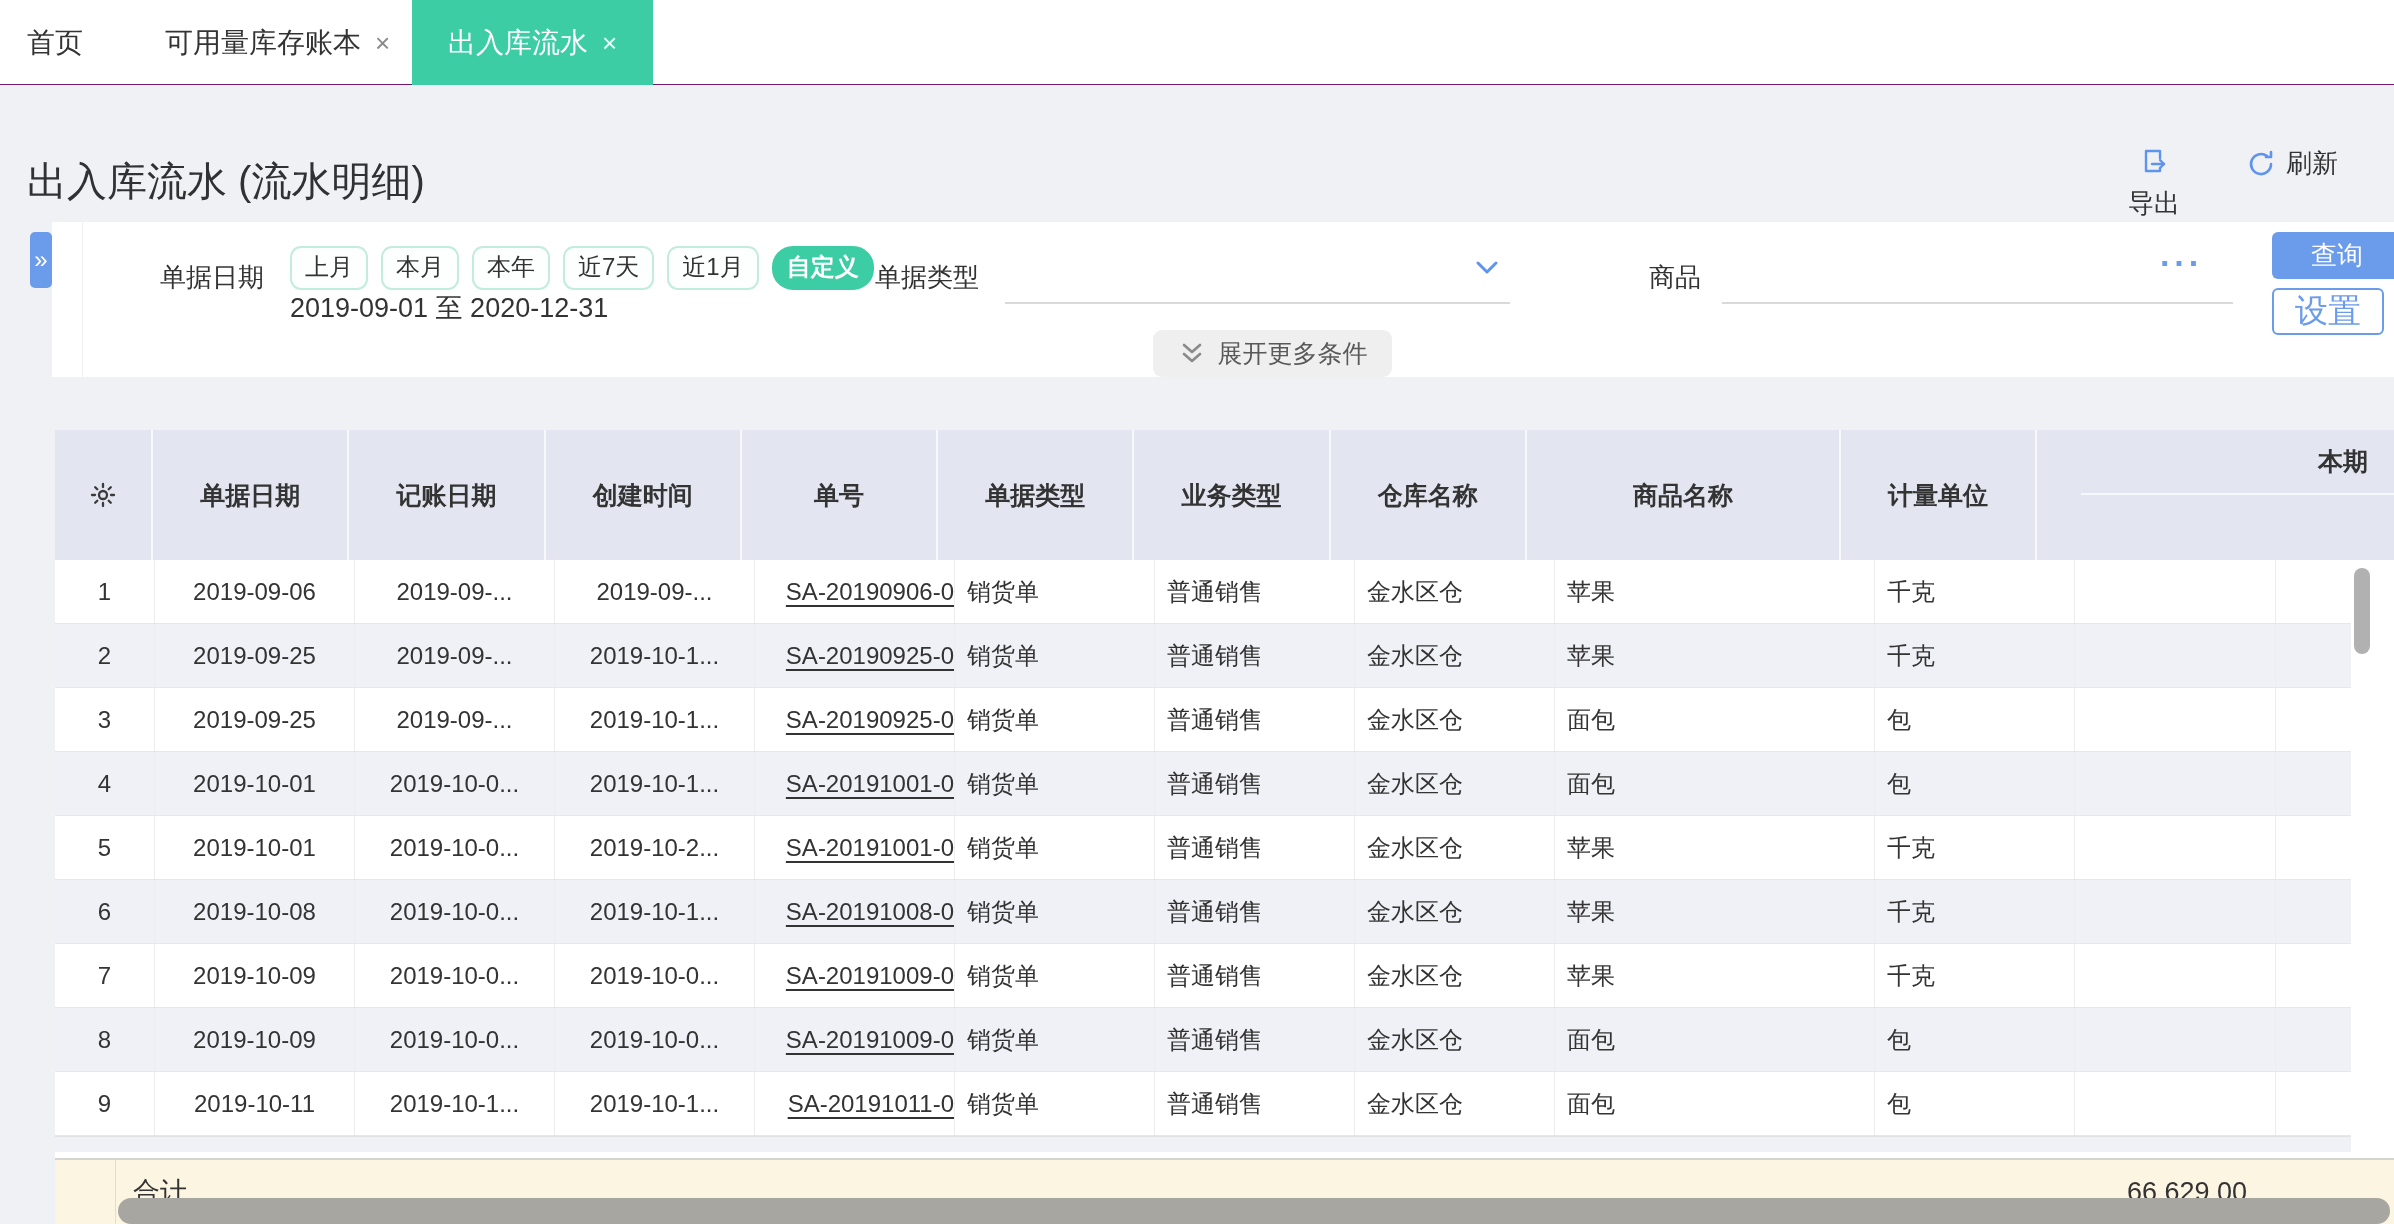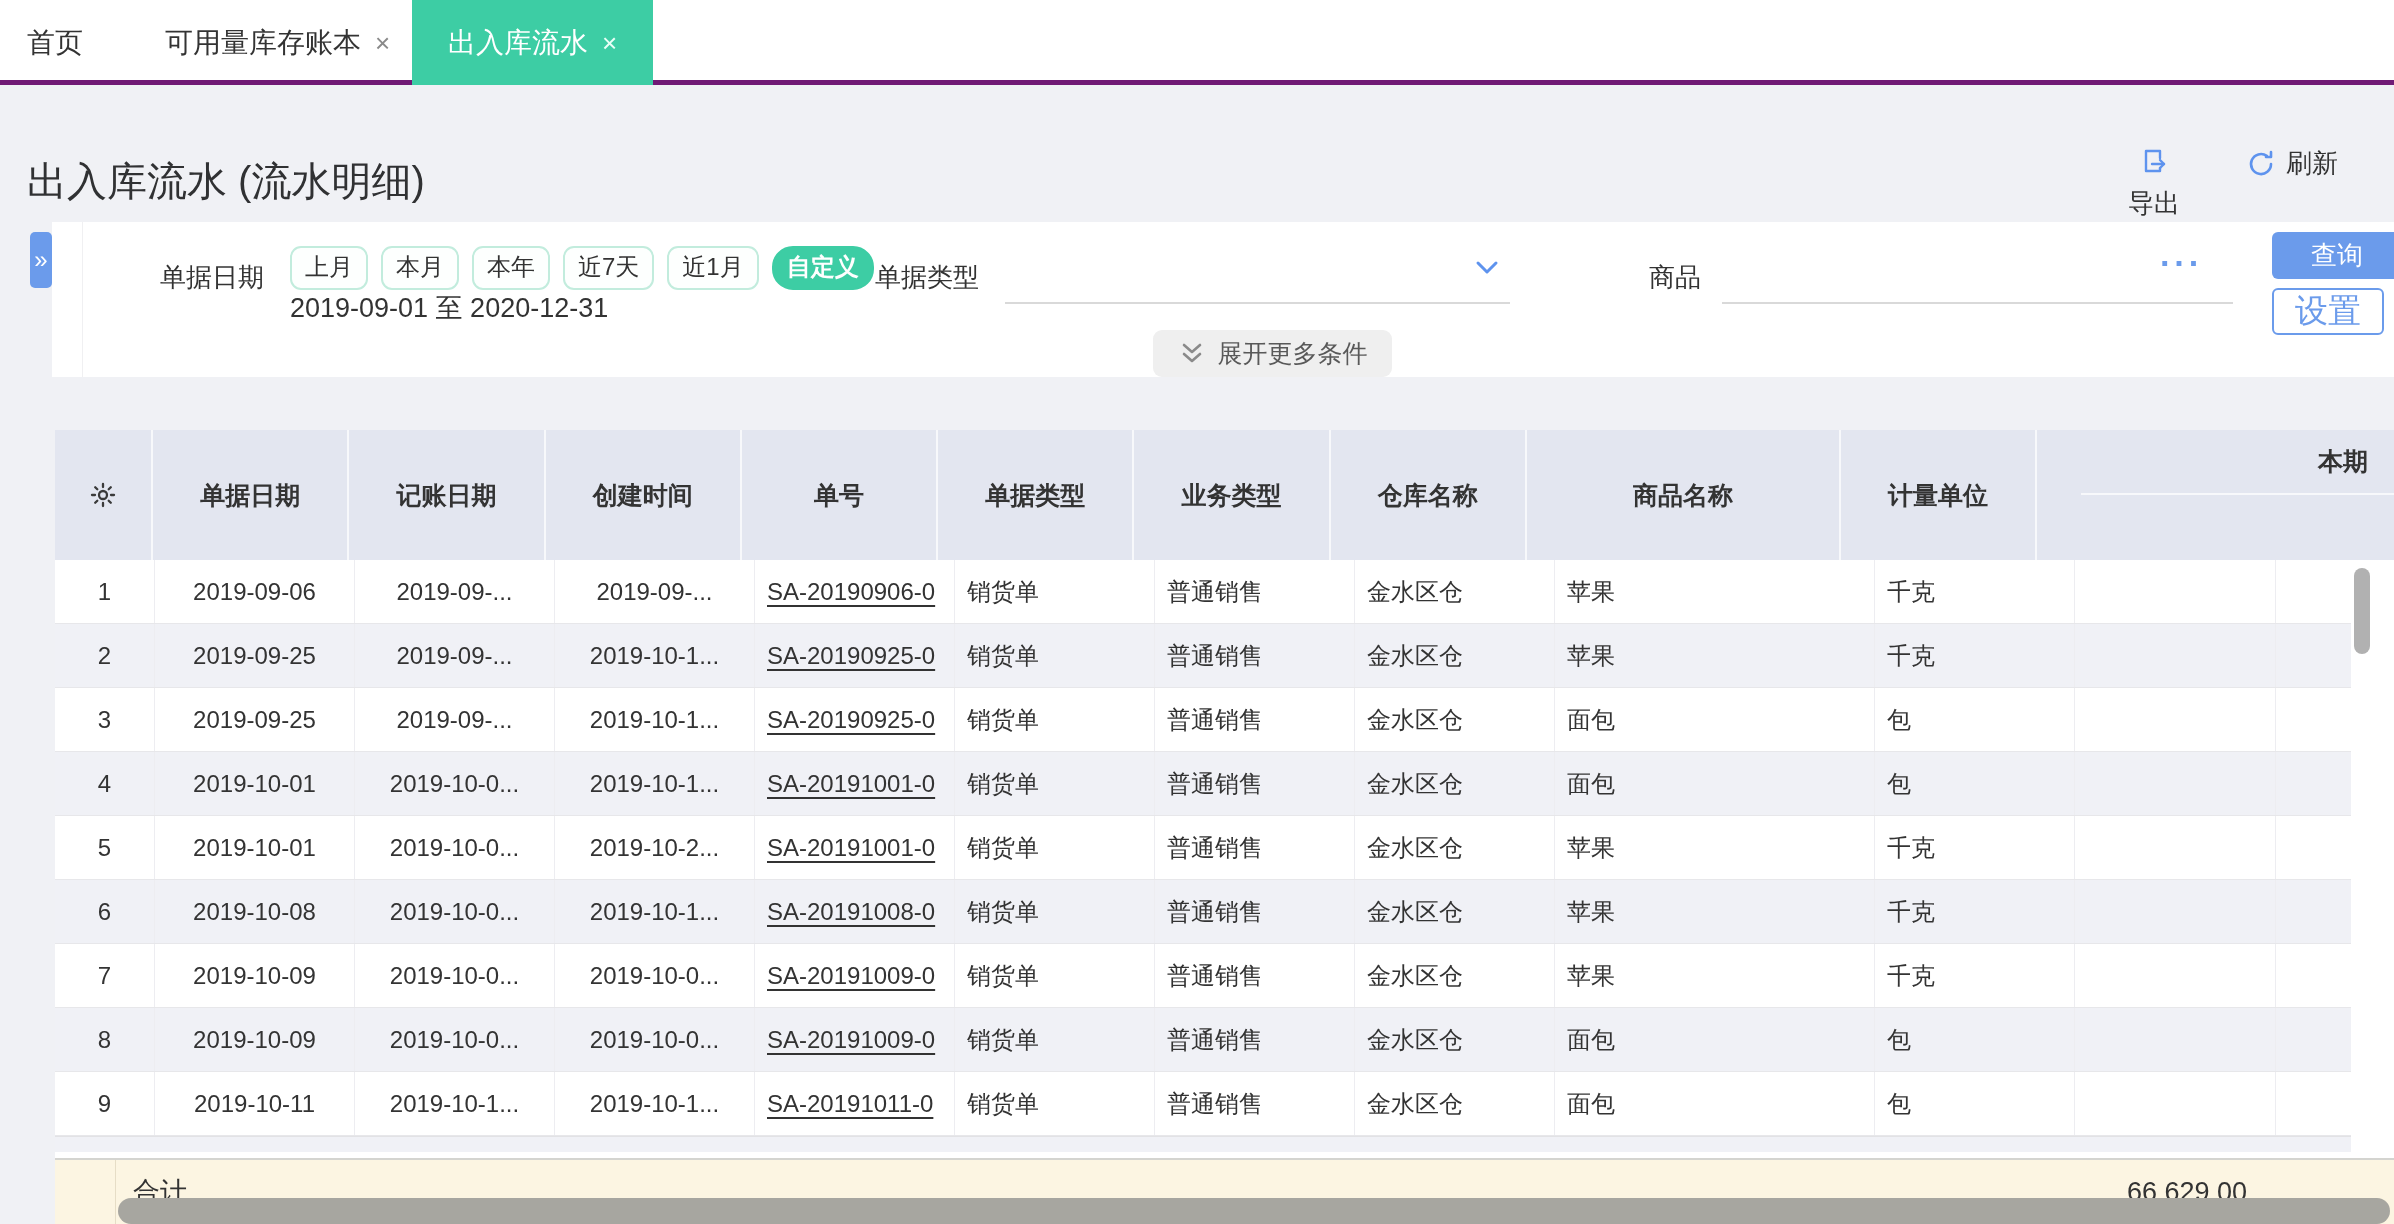--- a/index.html
+++ b/index.html
@@ -8,21 +8,21 @@
   }
   *{margin:0;padding:0;box-sizing:border-box;}
   html,body{width:2394px;height:1224px;}
   body{
     font-family:"Liberation Sans","DejaVu Sans",sans-serif;
     background:var(--page_bg); color:#333; overflow:hidden; position:relative;
   }
   .page{position:absolute;inset:0;width:2394px;height:1224px;overflow:hidden;}
 
   
-  .tabbar{position:absolute;left:0;top:0;width:2394px;height:85px;background:#fff;border-bottom:5px solid #701a75;}
+  .tabbar{position:absolute;left:0;top:0;width:2394px;height:85px;background:#fff;border-bottom:1px solid #701a75;}
   .tab{position:absolute;top:0;height:85px;display:flex;align-items:center;gap:14px;font-size:28px;color:#333;cursor:default;}
   .tab-home{left:27px;}
   .tab-plain{left:165px;}
   .tab .close{font-size:26px;color:#8a8a8a;line-height:1;}
   .tab-active{left:412px;width:241px;justify-content:center;background:var(--accent_teal);color:#fff;}
   .tab-active .close{color:#eafff7;}
 
   
   .page-title{position:absolute;left:27px;top:134px;font-size:40px;color:#303133;margin-top:20px;}
   .tool-btn{position:absolute;top:146px;display:flex;align-items:center;gap:10px;font-size:26px;color:#333;}
@@ -66,21 +66,21 @@
   .hsub{display:flex;align-items:center;justify-content:center;height:65px;}
   .hsub-qty{width:201px;border-right:2px solid #f7f8fb;}
   .hsub-last{flex:1;justify-content:flex-start;padding-left:92px;overflow:hidden;white-space:nowrap;}
   .gear{display:flex;align-items:center;justify-content:center;}
 
   .trow{display:flex;width:2296px;height:64px;background:#fff;border-bottom:1px solid #e7e7ea;font-size:24px;color:#333;}
   .trow.zebra{background:var(--zebra_bg);}
   .tcell{display:flex;align-items:center;height:100%;border-right:1px solid #ededf1;overflow:hidden;white-space:nowrap;}
   .c-idx{width:100px;justify-content:center;}
   .c-date{width:200px;justify-content:center;}
-  .c-docno{width:200px;padding-left:12px;}
+  .c-docno{width:200px;padding-left:12px;justify-content:flex-end;}
   .c-txt{width:200px;padding-left:12px;}
   .c-prod{width:320px;padding-left:12px;}
   .c-unit{width:200px;padding-left:12px;}
   .c-num{width:201px;}
   .c-last{flex:1;border-right:none;}
   .doclink{text-decoration:underline;text-underline-offset:5px;color:#333;}
 
   .sliver-row{width:2296px;height:16px;background:var(--zebra_bg);border-top:1px solid #e2e2e5;}
   .gap-row{width:2339px;height:6px;background:#fff;}
   .tfoot{position:relative;width:2339px;height:66px;background:var(--footer_bg);border-top:2px solid #d4d4d0;font-size:27px;color:#333;}

